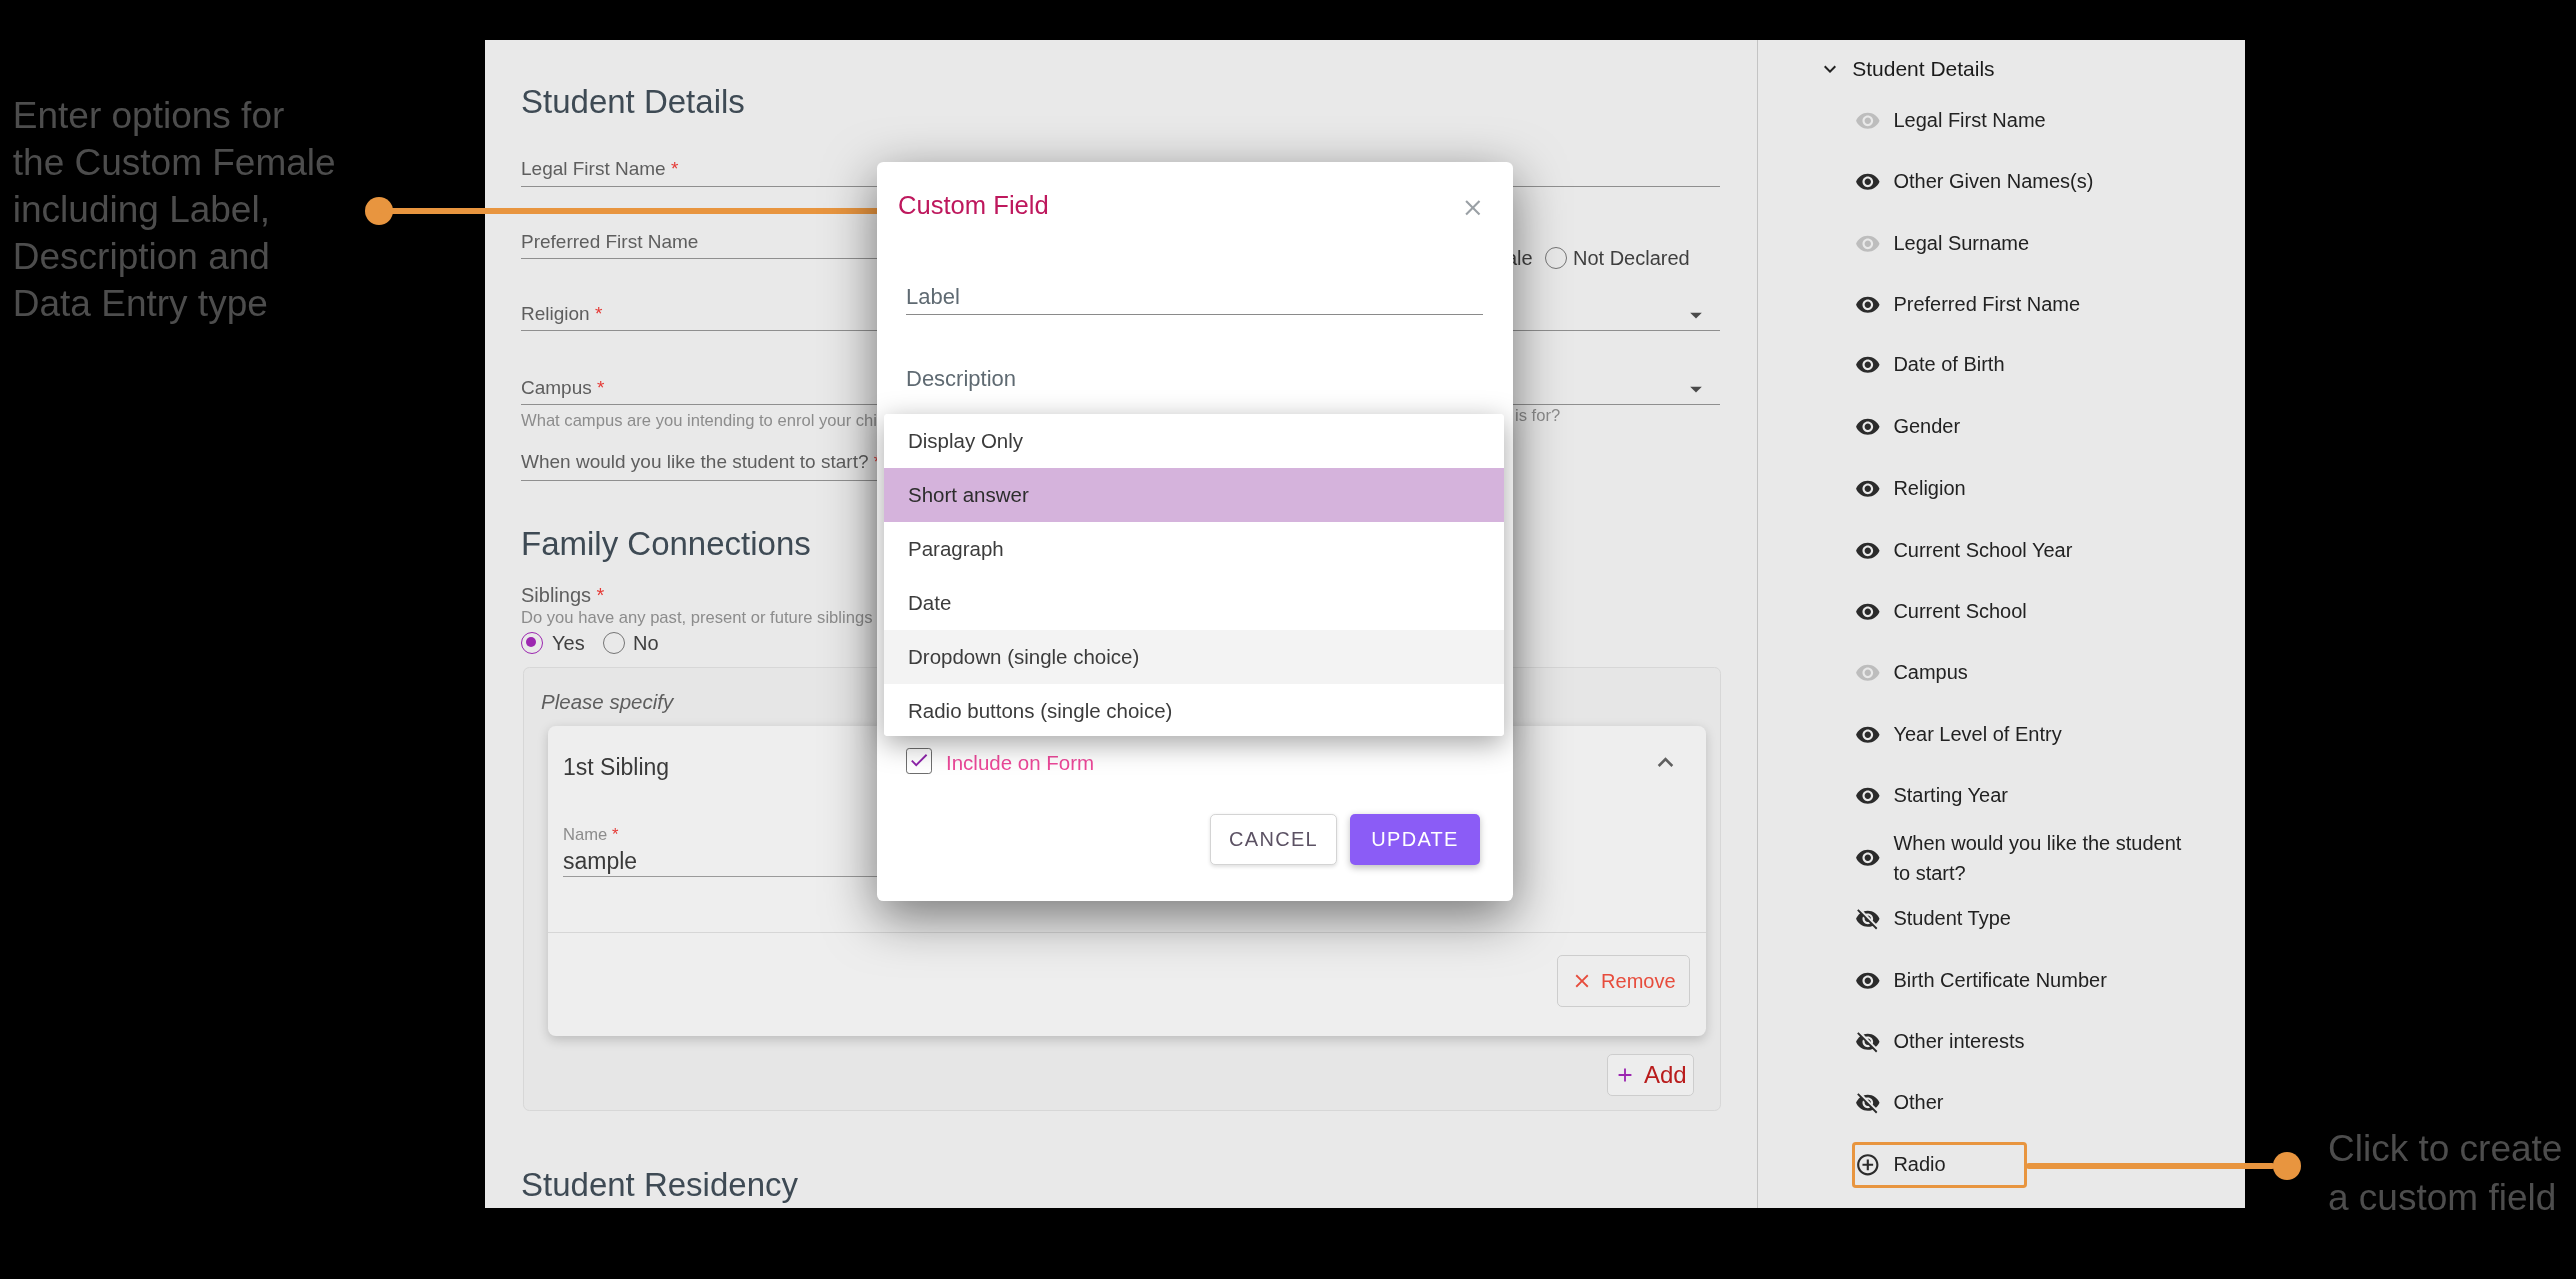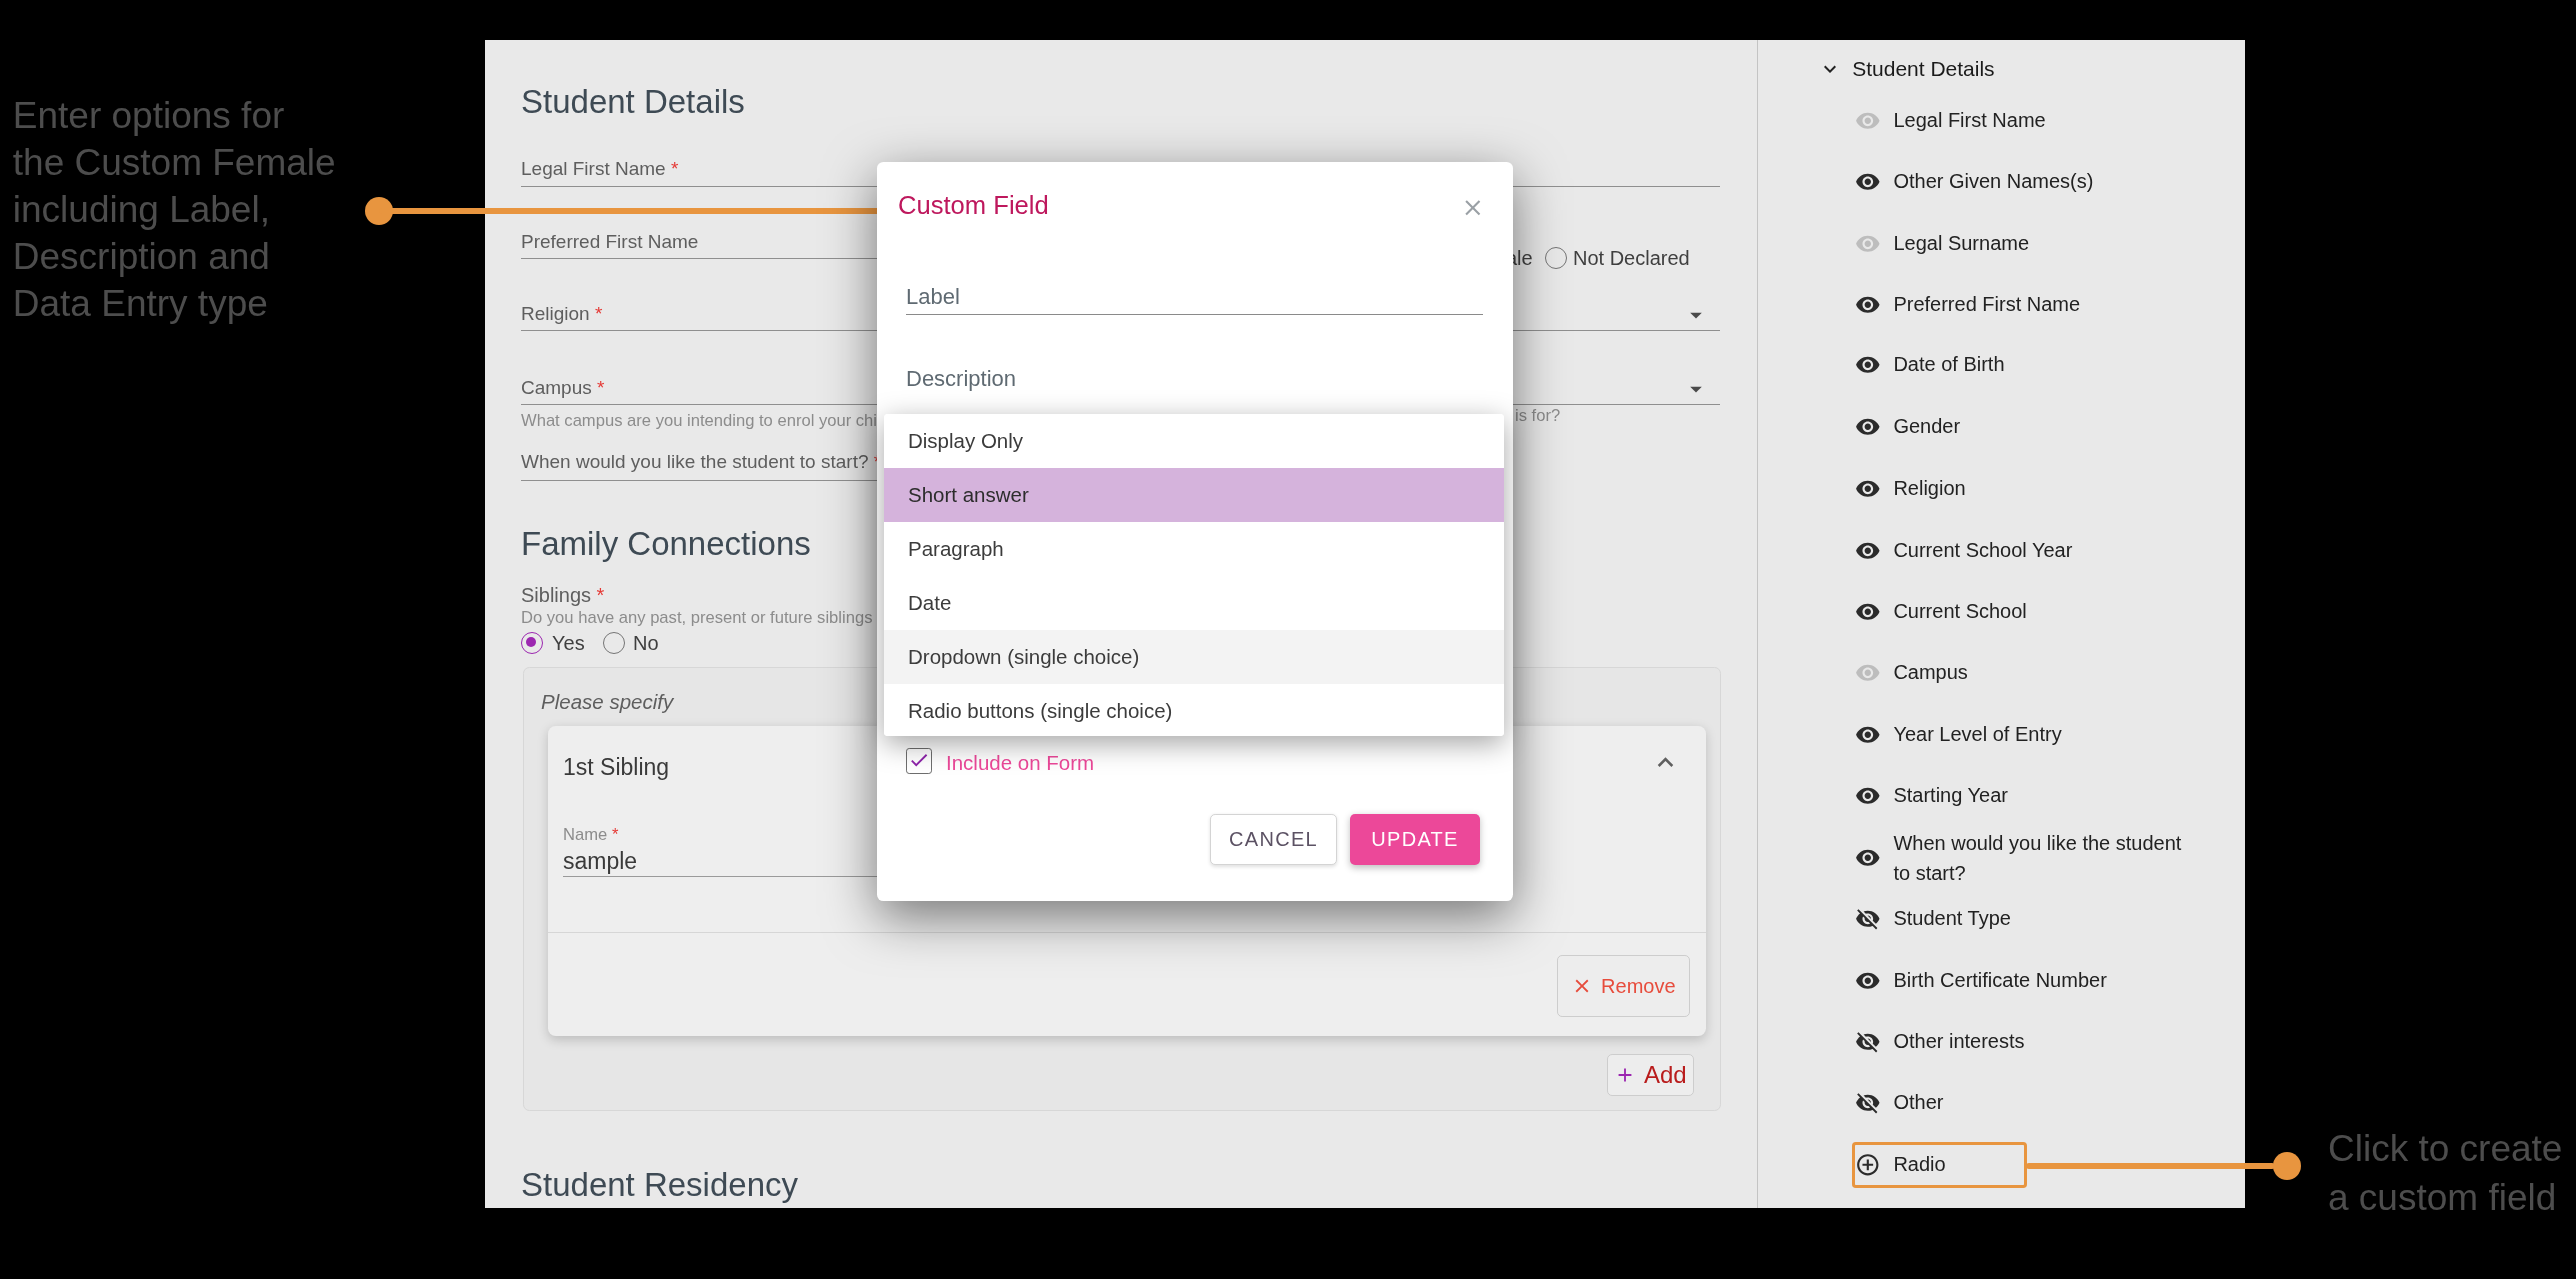--- a/index.html
+++ b/index.html
@@ -57,21 +57,21 @@
   #overlay{left:884px;top:414px;width:620px;height:322px;background:#fff;border-radius:3.8px;
            box-shadow:0 7.7px 28px rgba(0,0,0,.35);z-index:11;overflow:hidden;}
   .opt{height:54px;display:flex;align-items:center;padding-left:24px;font-size:20.5px;color:#3c3c3c;background:#fff;cursor:pointer;}
   .opt.selected{background:#d5b3dc;color:#2d2d2d;}
   .opt.hovered{background:#f3f3f3;}
   #chk{left:29px;top:586px;width:25.6px;height:25.6px;border:1.9px solid #6e6e6e;border-radius:3.2px;background:#fff;color:#8e24aa;}
   #chk svg{position:absolute;left:0.6px;top:0px;}
   .mbtn{top:652px;height:51px;border-radius:5.1px;display:flex;align-items:center;justify-content:center;
         font-size:20px;letter-spacing:1.3px;cursor:pointer;}
   #btn-cancel{left:333px;width:127px;background:#fff;border:1.3px solid #d4d4d4;color:#5c5264;box-shadow:0 1.3px 3.8px rgba(0,0,0,.12);}
-  #btn-update{left:473px;width:130px;background:#ec4899;color:#fff;box-shadow:0 2.6px 7.7px rgba(0,0,0,.25);align-items:center;}
+  #btn-update{left:473px;width:130px;background:#8b5cf6;color:#fff;box-shadow:0 2.6px 7.7px rgba(0,0,0,.25);align-items:center;}
 </style>
 </head>
 <body>
 
 <div id="page">
 
   <div id="left-note" class="abs note">
     <div>Enter options for</div>
     <div>the Custom Female</div>
     <div>including Label,</div>
@@ -143,21 +143,21 @@
     <div id="sibling-card" class="abs"></div>
     <div class="abs val" style="left:78px;top:714px;">1st Sibling</div>
     <svg class="abs" style="left:1165px;top:707px;width:31px;height:31px;color:#5f5f5f;" viewBox="0 0 24 24">
         <path fill="currentColor" d="M12 8l-6 6 1.41 1.41L12 10.83l4.59 4.58L18 14z"></path>
       </svg>
     <div class="abs helper" style="left:78px;top:785px;"><span>Name</span> <span class="req">*</span></div>
     <div class="abs val" style="left:78px;top:808px;">sample</div>
     <div class="abs uline" style="left:78px;top:836px;width:608px;background:#9a9a9a;"></div>
     <div class="abs" style="left:63px;top:892px;width:1158px;height:0.6px;background:#d6d6d6;"></div>
 
-    <div class="abs outline-btn" style="left:1072px;top:915px;width:133px;height:62px;">
+    <div class="abs outline-btn" style="left:1072px;top:915px;width:133px;height:52px;">
       <svg style="width:22px;height:22px;color:#e74c3c;" viewBox="0 0 24 24">
           <path fill="currentColor" d="M19 6.41 17.59 5 12 10.59 6.41 5 5 6.41 10.59 12 5 17.59 6.41 19 12 13.41 17.59 19 19 17.59 13.41 12z"></path>
         </svg>
       <span class="btn-red">Remove</span>
     </div>
     <div class="abs outline-btn" style="left:1122px;top:1014px;width:87px;height:42px;">
       <svg style="width:22px;height:22px;color:#9c27b0;" viewBox="0 0 24 24">
           <path fill="currentColor" d="M19 13h-6v6h-2v-6H5v-2h6V5h2v6h6v2z"></path>
         </svg>
       <span class="btn-purple">Add</span>

